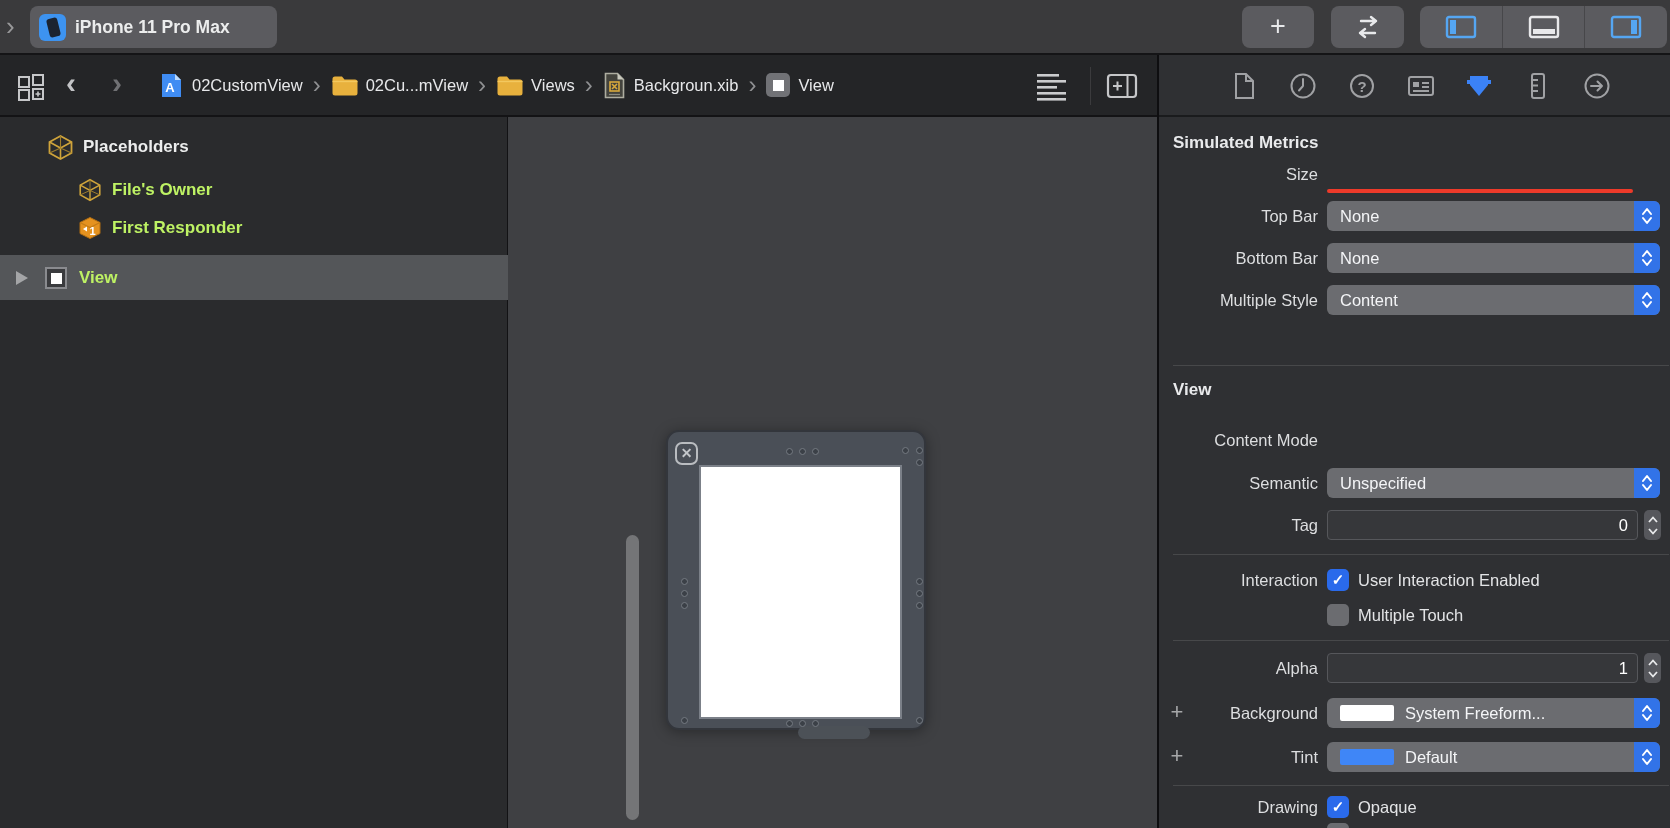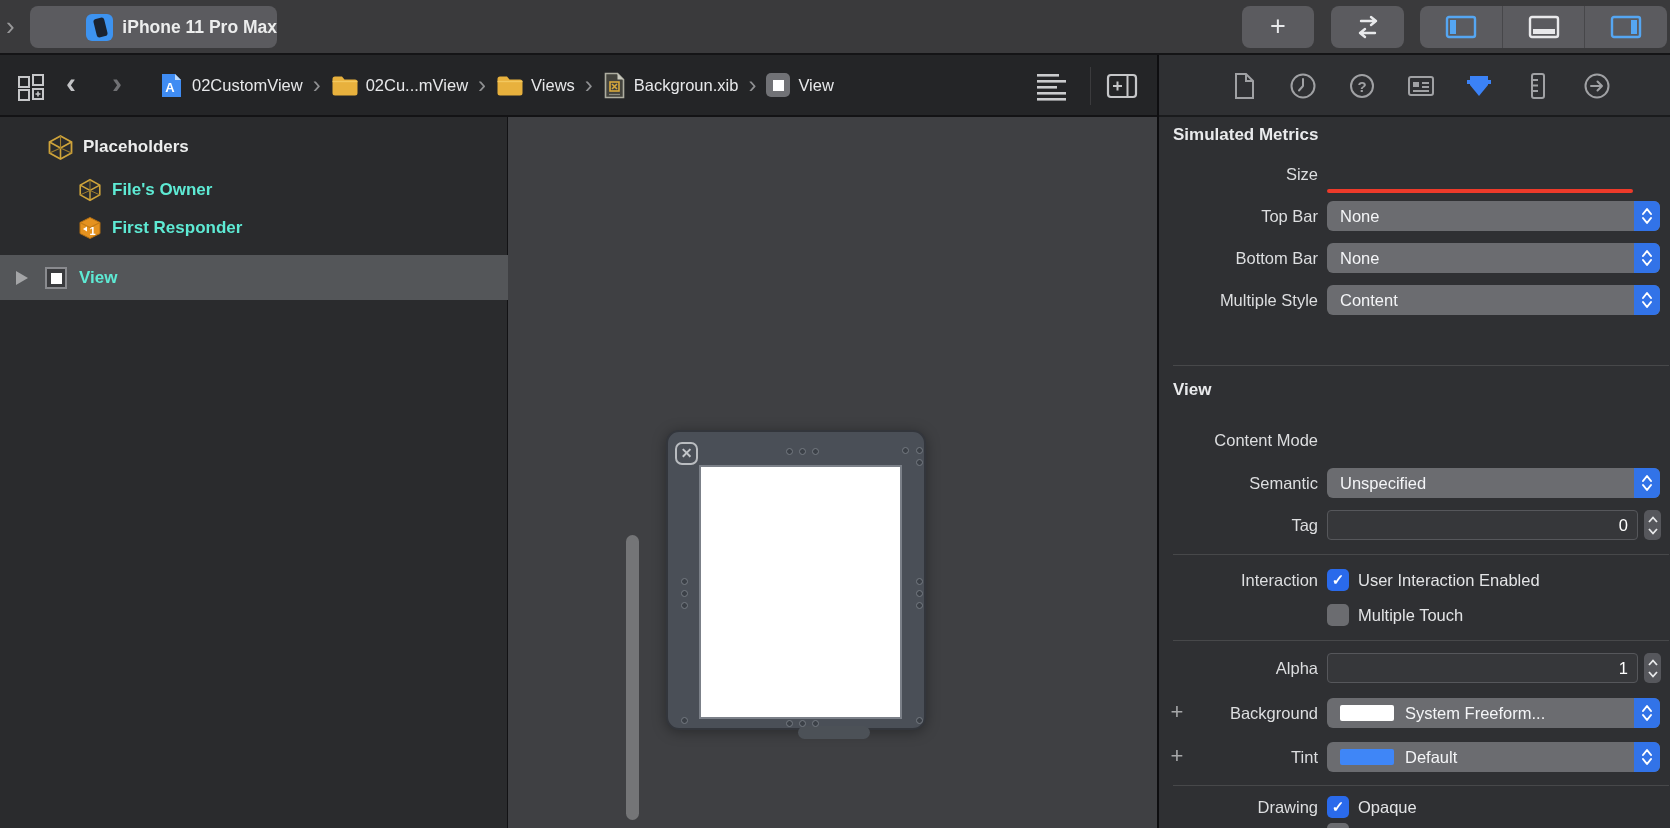--- a/index.html
+++ b/index.html
@@ -5,21 +5,21 @@
   * { margin:0; padding:0; box-sizing:border-box; }
   body { background:#000; font-family:"Liberation Sans", sans-serif; }
   .screen { position:relative; width:1670px; height:828px; background:#2a2b2d; overflow:hidden;
             -webkit-font-smoothing:antialiased; }
 
   
   .toolbar { position:absolute; left:0; top:0; width:1670px; height:55px;
              background:#3a3a3c; border-bottom:2px solid #141416; }
   .tb-chev { position:absolute; left:6px; top:6px; height:42px; line-height:40px;
              font-size:26px; color:#98989a; }
-  .tb-btn { position:absolute; top:6px; height:42px; background:#5b5b5f; border-radius:8px;justify-content:flex-end; }
+  .tb-btn { position:absolute; top:6px; height:42px; background:#5b5b5f; border-radius:8px; }
   .device-btn { left:30px; width:247px; display:flex; align-items:center; padding-left:9px; }
   .device-icon { width:27px; height:27px; border-radius:6px; background:#3d93f0;
                  position:relative; flex:0 0 auto; }
   .device-icon .phone { position:absolute; left:9px; top:4px; width:11px; height:19px;
                  background:#1b2330; border-radius:3px; transform:rotate(-14deg); }
   .device-btn .lbl { color:#eceded; font-size:17.5px; font-weight:700; margin-left:9px; white-space:nowrap; }
   .status-field { position:absolute; left:296px; top:6px; width:893px; height:42px;
                   background:#515153; border-radius:8px; display:flex; align-items:center; }
   .status-field .lbl { margin-left:16px; color:#d2d3d5; font-size:16.5px; white-space:nowrap; }
   .plus-btn { left:1242px; width:72px; color:#e8e9eb; font-size:27px; font-weight:300;
@@ -45,21 +45,21 @@
                  display:flex; align-items:center; justify-content:center; }
   .viewicon-jb i { display:block; width:11px; height:11px; background:#fff; }
   .jb-outline-toggle { position:absolute; left:1033px; top:16px; }
   .jb-vline { position:absolute; left:1090px; top:12px; width:1px; height:38px; background:#3b3b3d; }
   .add-editor { position:absolute; left:1106px; top:18px; }
 
   .editor-body { position:absolute; left:0; top:62px; width:1157px; height:711px; background:#3f4043; }
   .outline-panel { position:absolute; left:0; top:0; width:508px; height:711px;
                    background:#2a2b2d; border-right:1px solid #121214; }
   .o-row { position:absolute; left:0; width:508px; height:38px; display:flex; align-items:center; }
-  .o-row .txt { color:#5eead4; font-size:17px; font-weight:600; }
+  .o-row .txt { color:#bef264; font-size:17px; font-weight:600; }
   .o-row.header .txt { font-weight:700; color:#eceded; }
   .o-sel { position:absolute; left:0; top:138px; width:508px; height:45px; background:#545659; }
   .disclosure { position:absolute; left:16px; width:0; height:0;
                 border-left:12px solid #a4a5a7; border-top:7px solid transparent;
                 border-bottom:7px solid transparent; }
   .viewicon-ol { width:22px; height:22px; border:2px solid #8a8b8f; background:#3a3b3e;
                  display:flex; align-items:center; justify-content:center; }
   .viewicon-ol i { display:block; width:11px; height:11px; background:#fff; }
 
   
@@ -366,21 +366,21 @@
       <div class="itab" style="left:424px;">
         <svg width="28" height="28" viewBox="0 0 28 28">
           <circle cx="14" cy="14" r="11.5" fill="none" stroke="#a0a1a4" stroke-width="2"></circle>
           <path d="M8 14 h11 M19 14 l-4.5 -4.5 M19 14 l-4.5 4.5" stroke="#a0a1a4" stroke-width="2" fill="none" stroke-linecap="round"></path>
         </svg>
       </div>
     </div>
 
     <div class="insp-content">
 
-      <div class="isection-title" style="top:8px;text-align:right;">Simulated Metrics</div>
+      <div class="isection-title" style="top:16px;text-align:right;">Simulated Metrics</div>
 
       <div class="irow" style="top:42px;">
         <span class="ilabel">Size</span>
       </div>
       <div class="red-underline"></div>
 
       <div class="irow" style="top:84px;">
         <span class="ilabel">Top Bar</span>
         <div class="popup">
           <span>None</span>

